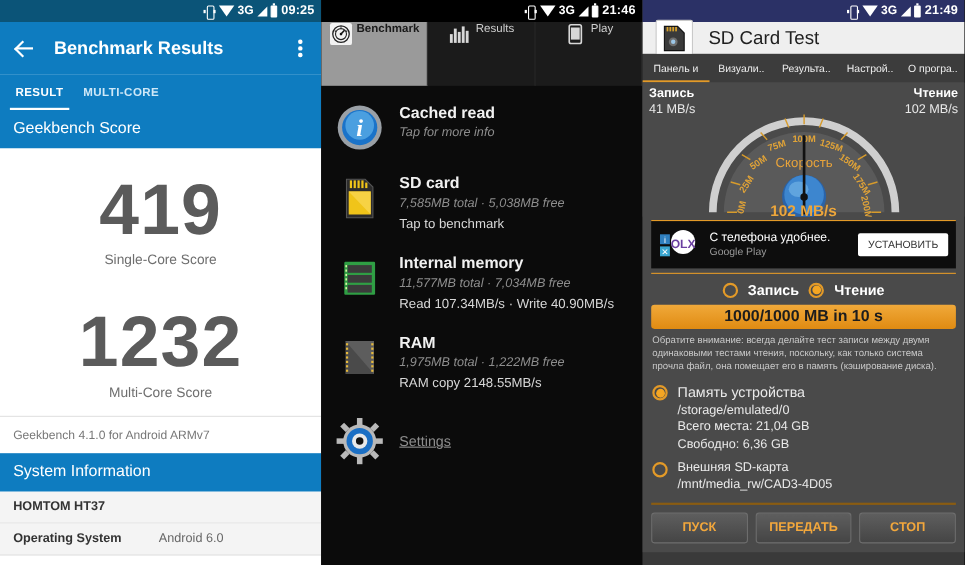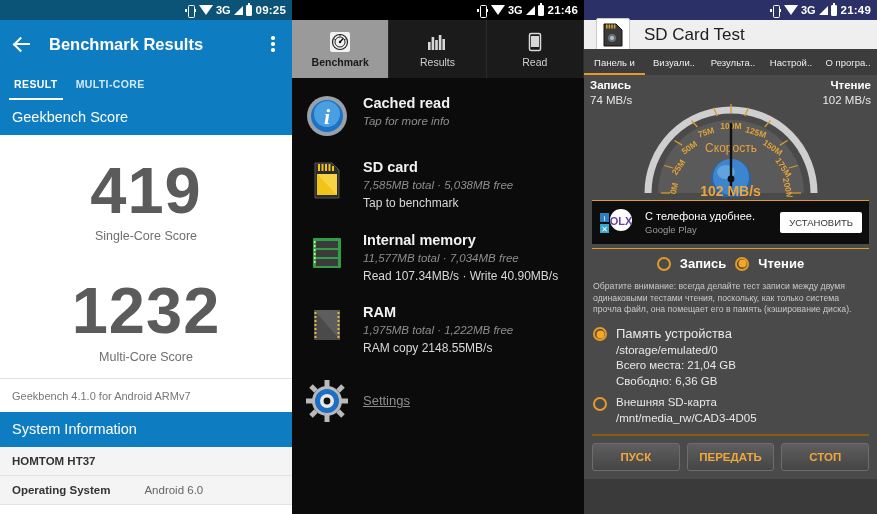--- a/index.html
+++ b/index.html
@@ -60,21 +60,21 @@
   .gb-lbl { font-size:12.5px; color:#6f6f6f; margin-top:4px; }
   .gb-gap { height:34px; }
   .gb-footnote { font-size:11px; color:#777; padding:11px 12px 10px; border-top:1px solid #e2e2e2; background:#fff; }
   .gb-section2 { background:#0e7cc0; color:#fff; font-size:14.5px; padding:9px 12px 10px; }
   .gb-row { background:#f4f4f4; padding:8px 12px; font-size:11.5px; color:#333; font-weight:bold;
             border-bottom:1px solid #e2e2e2; display:flex; }
   .gb-row .v { font-weight:normal; color:#666; margin-left:34px; }
 
   
   .a1-tabbar { height:58px; display:flex; background:#141414; }
-  .a1-tab { flex:1; display:flex; flex-direction:column; align-items:center; justify-content:center;
+  .a1-tab { flex:1; display:flex; flex-direction:row; justify-content:center;
             gap:3px; cursor:pointer; border-right:1px solid #2b2b2b; background:#1b1b1b; }
   .a1-tab.active { background:#9a9a9a; }
   .a1-tab .lbl { font-size:10.5px; color:#cfcfcf; }
   .a1-tab.active .lbl { color:#1a1a1a; font-weight:bold; }
   .a1-ic { width:22px; height:22px; display:flex; align-items:center; justify-content:center; }
   .a1-ic svg { display:block; }
 
   .a1-list { padding-top:6px; }
   .a1-item { display:flex; align-items:flex-start; padding:9px 10px 9px 12px; gap:13px; cursor:pointer; }
   .a1-ico { width:46px; height:46px; flex:0 0 46px; display:flex; align-items:center; justify-content:center; }
@@ -234,21 +234,21 @@
         </span>
         <span class="lbl">Results</span>
       </div>
       <div class="a1-tab">
         <span class="a1-ic">
           <svg width="22" height="22" viewBox="0 0 22 22">
               <rect x="5.5" y="2.5" width="11" height="17" rx="1.6" fill="none" stroke="#d8d8d8" stroke-width="1.5"></rect>
               <rect x="7" y="5" width="8" height="11" fill="#d8d8d8"></rect>
             </svg>
         </span>
-        <span class="lbl">Read</span>
+        <span class="lbl">Play</span>
       </div>
     </div>
 
     <div class="a1-list">
 
       <div class="a1-item">
         <span class="a1-ico">
           <svg width="46" height="46" viewBox="0 0 46 46">
               <circle cx="23" cy="23" r="20" fill="#9aa0a6"></circle>
               <circle cx="23" cy="23" r="16" fill="#1a73c9"></circle>
@@ -398,21 +398,21 @@
       <div class="sd-tab" style="width:60px">Результа..</div>
       <div class="sd-tab" style="width:56px">Настрой..</div>
       <div class="sd-tab" style="width:58px">О програ..</div>
       <div class="sd-tabline" style="width:61px"></div>
     </div>
 
     <div class="sd-body">
 
       <div class="sd-gauge-wrap">
         <span class="sd-wr">Запись</span>
-        <span class="sd-wrv">74 MB/s</span>
+        <span class="sd-wrv">41 MB/s</span>
         <span class="sd-rd">Чтение</span>
         <span class="sd-rdv">102 MB/s</span>
 
         <svg class="sd-gauge" width="178" height="120" viewBox="0 0 178 120">
           <path d="M6 116 A83 83 0 0 1 172 116" fill="none" stroke="#cfcfcf" stroke-width="7"></path>
           <path d="M16 116 A73 73 0 0 1 162 116 Z" fill="#5a5a5a"></path>
           <g stroke="#d79b2b" stroke-width="1.3">
             <line x1="19" y1="116" x2="28" y2="116"></line>
             <line x1="22.3" y1="88.5" x2="31" y2="91"></line>
             <line x1="32.4" y1="63.5" x2="40.1" y2="68.1"></line>
@@ -465,20 +465,21 @@
         <span class="sd-adbtn">УСТАНОВИТЬ</span>
       </div>
 
       <div class="sd-modes">
         <span class="sd-radio"></span>
         <span class="sd-mlbl">Запись</span>
         <span class="sd-radio on"></span>
         <span class="sd-mlbl">Чтение</span>
       </div>
 
+      <div class="sd-size">1000/1000 MB in 10 s</div>
 
       <div class="sd-note">Обратите внимание: всегда делайте тест записи между двумя одинаковыми тестами чтения, поскольку, как только система прочла файл, она помещает его в память (кэширование диска).</div>
 
       <div class="sd-storage">
         <div class="sd-opt">
           <span class="sd-radio on" style="margin-top:2px"></span>
           <span class="sd-optxt">
             <span style="display:block;font-size:13px">Память устройства</span>
             <span style="display:block">/storage/emulated/0</span>
             <span style="display:block">Всего места: 21,04 GB</span>

